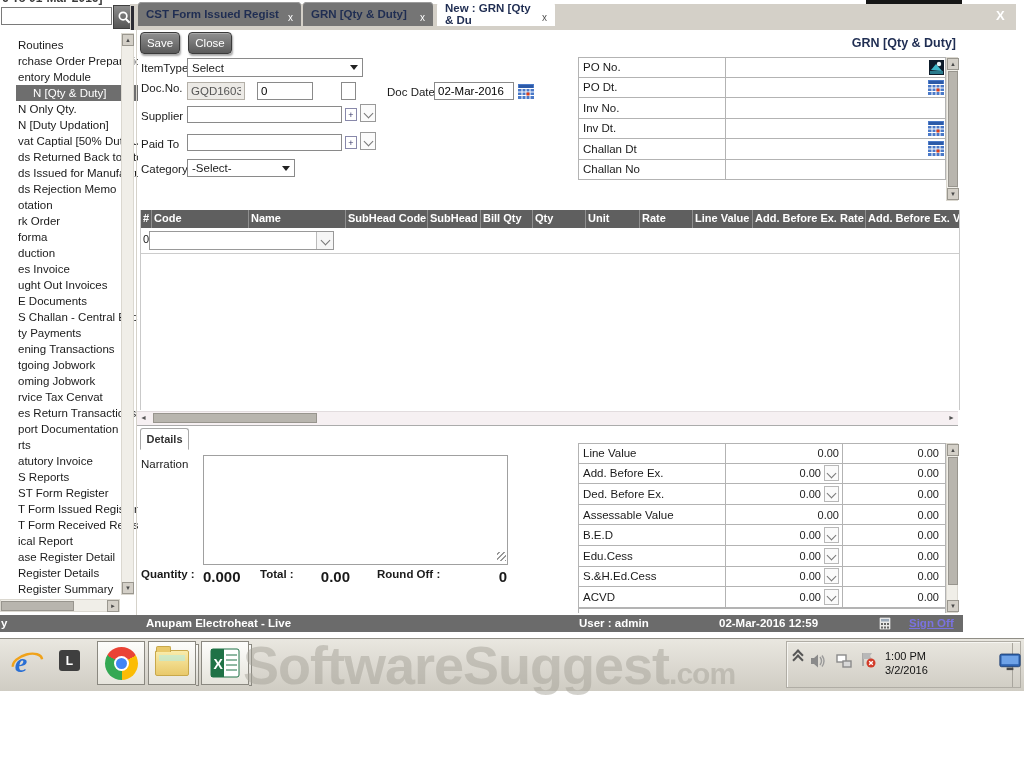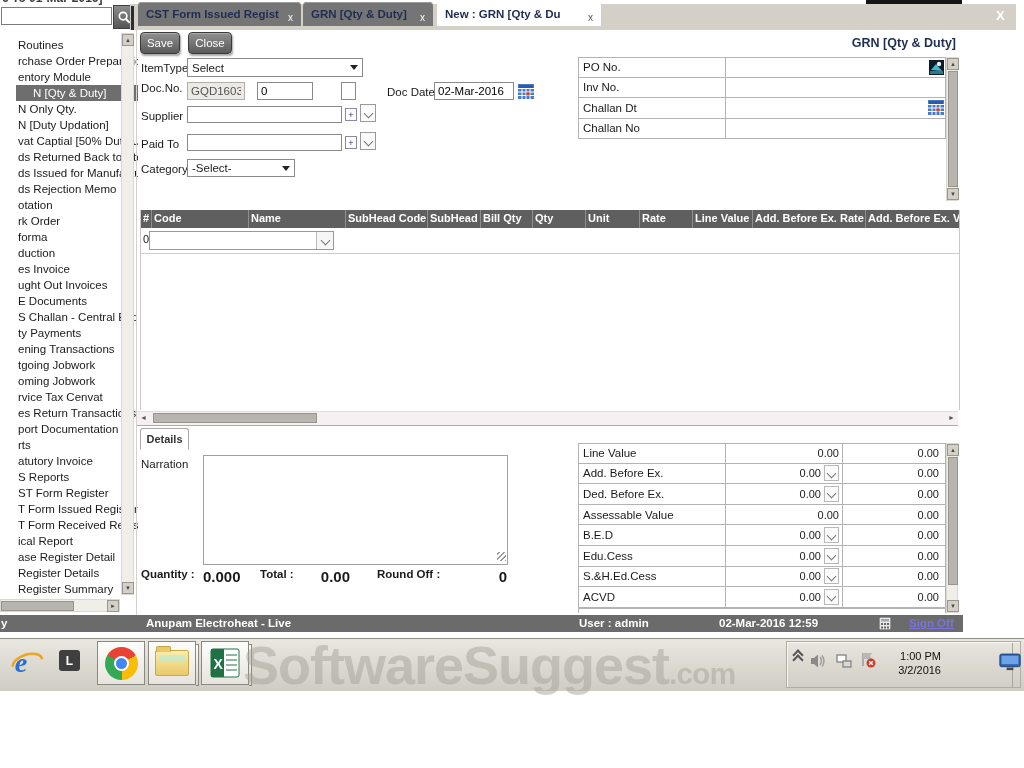--- a/index.html
+++ b/index.html
@@ -138,21 +138,21 @@
   .chrome-blue{width:11px;height:11px;border-radius:50%;background:#4285f4;}
   .folder-ic{position:relative;width:32px;height:24px;background:linear-gradient(#f9ecab,#e9c96b);border:1px solid #c8a84b;border-radius:2px;}
   .folder-ic::before{content:"";position:absolute;left:0;top:-5px;width:13px;height:5px;background:#e9c96b;border:1px solid #c8a84b;border-bottom:none;border-radius:2px 2px 0 0;}
   .folder-ic::after{content:"";position:absolute;left:3px;top:4px;width:26px;height:6px;background:#aee;opacity:.5;}
 
   
   #tray{left:786px;top:641px;width:235px;height:47px;border:1px solid #b0ada5;box-shadow:inset 1px 1px 0 #f6f5f1;box-sizing:border-box;}
   .tray-i{position:absolute;cursor:pointer;}
   #chevron-up{left:7px;top:12px;display:flex;flex-direction:column;align-items:center;}
   #chevron-up i{width:6px;height:6px;border-left:2px solid #555;border-top:2px solid #555;transform:rotate(45deg);margin:-3px 0 0 0;}
-  #tray-clock{left:98px;top:7px;width:56px;text-align:right;font-size:11px;color:#111;line-height:14px;cursor:default;}
+  #tray-clock{left:98px;top:7px;width:56px;text-align:left;font-size:11px;color:#111;line-height:14px;cursor:default;}
   #show-desktop-sep{left:1012px;top:641px;width:1px;height:47px;background:#a8a59d;}
 
   
   #watermark{left:243px;top:634px;font-weight:800;font-size:54px;letter-spacing:-1px;color:#a7a49a;opacity:.5;
              white-space:nowrap;z-index:5;pointer-events:none;}
   #watermark .suffix{font-size:30px;font-weight:800;}
   #tray,#taskbar .tb-btn,#ie-icon,#l-tile{z-index:6;}
   #tray{z-index:7;}
 </style>
 </head>
@@ -176,21 +176,21 @@
   <div class="abs" id="tabbar"></div>
   <div class="abs" id="tab-edge"></div>
   <div class="abs tab inactive" style="left:138px;width:163px;">
     <span>CST Form Issued Regist</span>
     <span class="x">x</span>
   </div>
   <div class="abs tab inactive" style="left:303px;width:130px;">
     <span>GRN [Qty &amp; Duty]</span>
     <span class="x">x</span>
   </div>
-  <div class="abs tab active" style="left:437px;width:164px;">
+  <div class="abs tab active" style="left:437px;width:118px;">
     <span>New : GRN [Qty &amp; Du</span>
     <span class="x">x</span>
   </div>
   <div class="abs" id="win-x">X</div>
 
   <div class="abs" id="side-list">
     <div class="side-item">Routines</div>
       <div class="side-item">rchase Order Preparation</div>
       <div class="side-item">entory Module</div>
       <div class="side-item selected">N [Qty &amp; Duty]</div>
@@ -297,25 +297,69 @@
               <rect width="15" height="15" fill="#0d1b2a"></rect>
               <path d="M2 10 L7 4 L13 11 Z" fill="#3fb6c9"></path>
               <circle cx="10" cy="4" r="2.2" fill="#e8f4f8"></circle>
               <rect x="1" y="11" width="13" height="3" fill="#2a7a8c"></rect>
             </svg>
         </span>
 
       </div>
     </div>
       <div class="po-row">
+      <div class="po-label">PO Dt.</div>
+      <div class="po-value">
+
+        <span class="row-icon cal-icon">
+          <svg width="16" height="15" viewBox="0 0 16 15">
+              <rect width="16" height="15" fill="#4a79c8"></rect>
+              <rect x="1" y="1" width="14" height="3" fill="#2c5aa8"></rect>
+              <g stroke="#fff" stroke-width="1">
+                <line x1="0" y1="4.5" x2="16" y2="4.5"></line>
+                <line x1="0" y1="8" x2="16" y2="8"></line>
+                <line x1="0" y1="11.5" x2="16" y2="11.5"></line>
+                <line x1="4" y1="4" x2="4" y2="15"></line>
+                <line x1="8" y1="4" x2="8" y2="15"></line>
+                <line x1="12" y1="4" x2="12" y2="15"></line>
+              </g>
+              <rect x="8.5" y="8.5" width="3" height="3" fill="#e03c18"></rect>
+            </svg>
+        </span>
+
+      </div>
+    </div>
+      <div class="po-row">
       <div class="po-label">Inv No.</div>
       <div class="po-value">
         
         
         
+      </div>
+    </div>
+      <div class="po-row">
+      <div class="po-label">Inv Dt.</div>
+      <div class="po-value">
+
+        <span class="row-icon cal-icon">
+          <svg width="16" height="15" viewBox="0 0 16 15">
+              <rect width="16" height="15" fill="#4a79c8"></rect>
+              <rect x="1" y="1" width="14" height="3" fill="#2c5aa8"></rect>
+              <g stroke="#fff" stroke-width="1">
+                <line x1="0" y1="4.5" x2="16" y2="4.5"></line>
+                <line x1="0" y1="8" x2="16" y2="8"></line>
+                <line x1="0" y1="11.5" x2="16" y2="11.5"></line>
+                <line x1="4" y1="4" x2="4" y2="15"></line>
+                <line x1="8" y1="4" x2="8" y2="15"></line>
+                <line x1="12" y1="4" x2="12" y2="15"></line>
+              </g>
+              <rect x="8.5" y="8.5" width="3" height="3" fill="#e03c18"></rect>
+            </svg>
+        </span>
+
       </div>
     </div>
       <div class="po-row">
       <div class="po-label">Challan Dt</div>
       <div class="po-value">
 
         <span class="row-icon cal-icon">
           <svg width="16" height="15" viewBox="0 0 16 15">
               <rect width="16" height="15" fill="#4a79c8"></rect>
               <rect x="1" y="1" width="14" height="3" fill="#2c5aa8"></rect>

